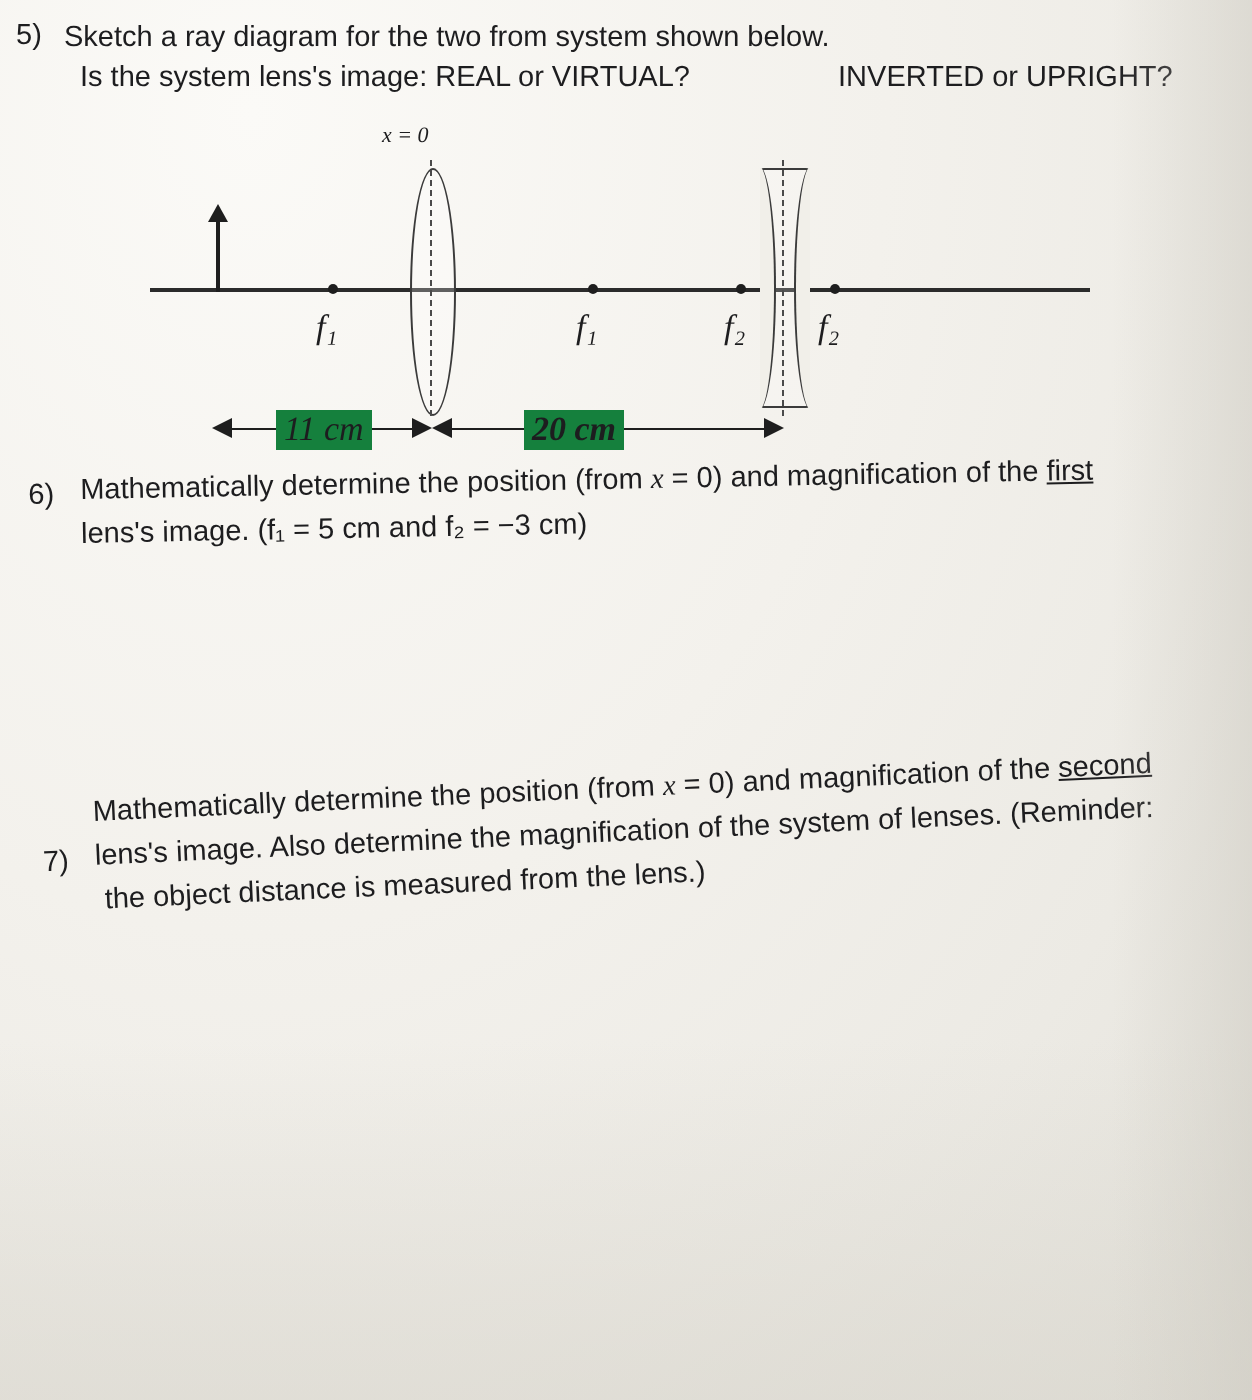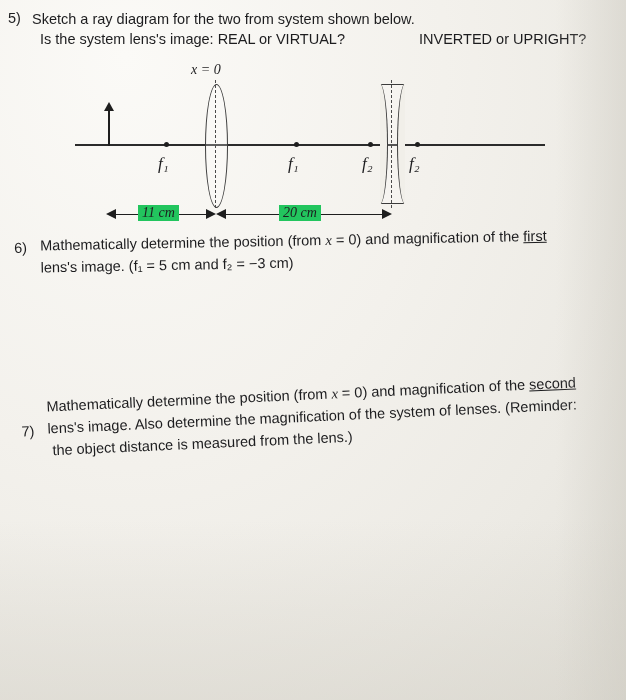--- a/index.html
+++ b/index.html
@@ -143,21 +143,21 @@
   }
   #lens1-axis { left: 155px; }
   #lens2-axis { left: 331px; }
 
   
   #x0-label {
     position: absolute;
     left: 131px;
     top: 0px;
     font-family: "Liberation Serif", serif;
-    font-size: 14px;
+    font-size: 11px;
   }
 
   
   .fdot {
     position: absolute;
     width: 5px;
     height: 5px;
     border-radius: 50%;
     background: #1e1e1e;
     top: 80px;
@@ -198,26 +198,26 @@
   .ah-right { border-left: 10px solid #1e1e1e; }
   #dim1-l { left: 46px; }
   #dim1-r { left: 146px; }
   #dim2-l { left: 156px; }
   #dim2-r { left: 322px; }
   .dimlabel {
     position: absolute;
     top: 143px;
     font-family: "Liberation Serif", serif;
     font-style: italic;
-    font-size: 14px;
-    background: #22c55e;
+    font-size: 17px;
+    background: #15803d;
     padding: 0 4px;
   }
   #dim1-lab { left: 78px; }
-  #dim2-lab { left: 219px; }
+  #dim2-lab { left: 202px; font-weight: bold; }
 
   
   #q6 {
     position: absolute;
     left: 14px;
     top: 238px;
     width: 612px;
     transform: rotate(-1.1deg);
     transform-origin: left top;
   }

